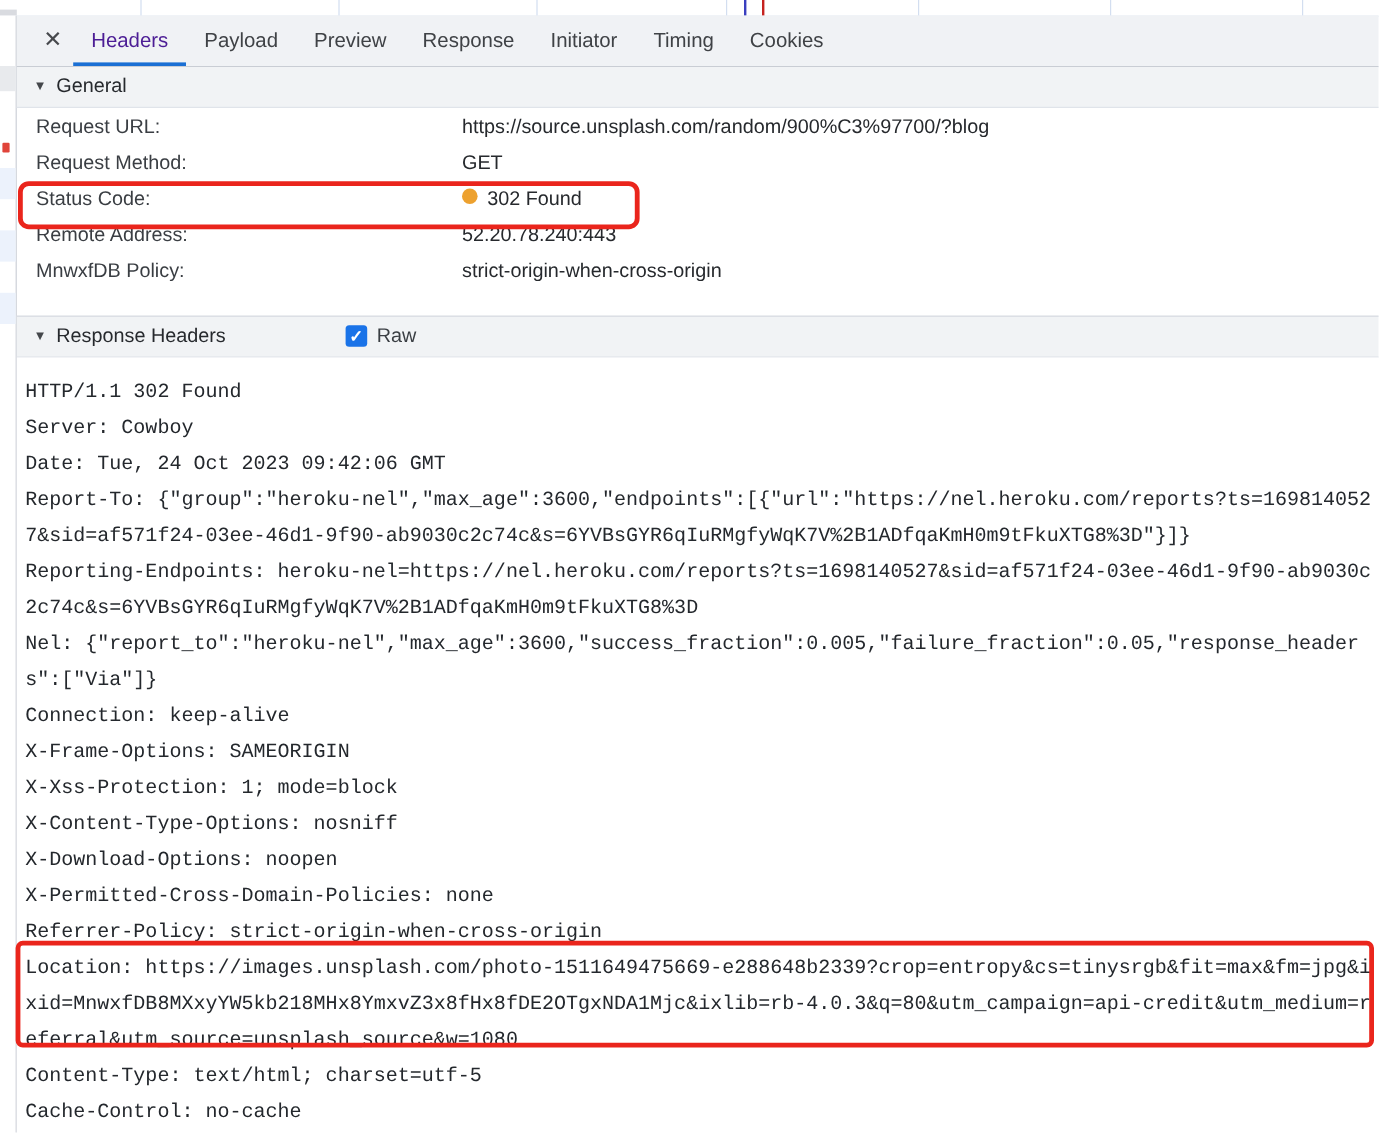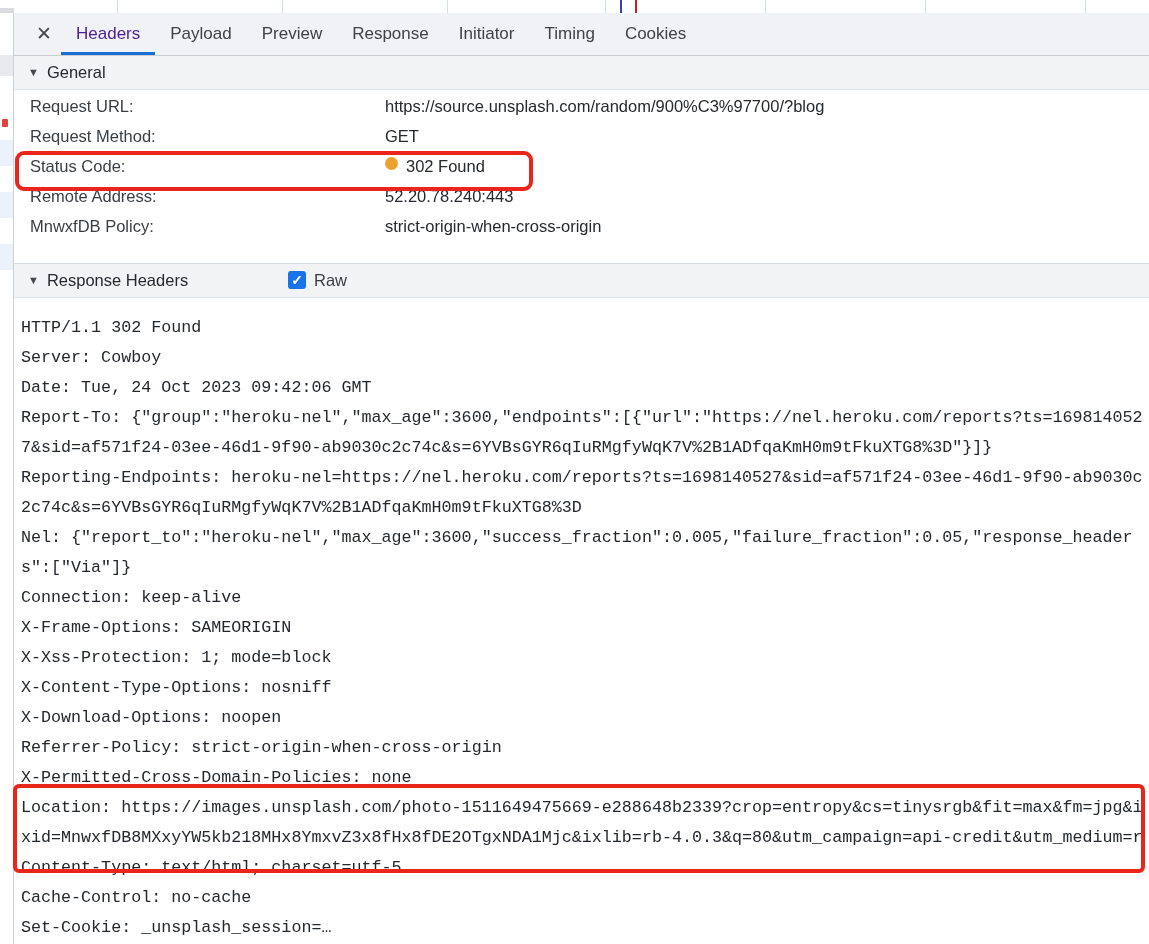--- a/index.html
+++ b/index.html
@@ -169,24 +169,25 @@
       <div class="mono-line">7&amp;sid=af571f24-03ee-46d1-9f90-ab9030c2c74c&amp;s=6YVBsGYR6qIuRMgfyWqK7V%2B1ADfqaKmH0m9tFkuXTG8%3D"}]}</div>
       <div class="mono-line">Reporting-Endpoints: heroku-nel=https://nel.heroku.com/reports?ts=1698140527&amp;sid=af571f24-03ee-46d1-9f90-ab9030c</div>
       <div class="mono-line">2c74c&amp;s=6YVBsGYR6qIuRMgfyWqK7V%2B1ADfqaKmH0m9tFkuXTG8%3D</div>
       <div class="mono-line">Nel: {"report_to":"heroku-nel","max_age":3600,"success_fraction":0.005,"failure_fraction":0.05,"response_header</div>
       <div class="mono-line">s":["Via"]}</div>
       <div class="mono-line">Connection: keep-alive</div>
       <div class="mono-line">X-Frame-Options: SAMEORIGIN</div>
       <div class="mono-line">X-Xss-Protection: 1; mode=block</div>
       <div class="mono-line">X-Content-Type-Options: nosniff</div>
       <div class="mono-line">X-Download-Options: noopen</div>
+      <div class="mono-line">X-Permitted-Cross-Domain-Policies: none</div>
       <div class="mono-line">Referrer-Policy: strict-origin-when-cross-origin</div>
-      <div class="mono-line">X-Permitted-Cross-Domain-Policies: none</div>
       <div class="mono-line">Location: https://images.unsplash.com/photo-1511649475669-e288648b2339?crop=entropy&amp;cs=tinysrgb&amp;fit=max&amp;fm=jpg&amp;i</div>
       <div class="mono-line">xid=MnwxfDB8MXxyYW5kb218MHx8YmxvZ3x8fHx8fDE2OTgxNDA1Mjc&amp;ixlib=rb-4.0.3&amp;q=80&amp;utm_campaign=api-credit&amp;utm_medium=r</div>
+      <div class="mono-line">eferral&amp;utm_source=unsplash_source&amp;w=1080</div>
       <div class="mono-line">Content-Type: text/html; charset=utf-5</div>
       <div class="mono-line">Cache-Control: no-cache</div>
       <div class="mono-line">Set-Cookie: _unsplash_session=…</div>
     </div>
 
   <div class="annotation-box" id="status-box"></div>
   <div class="annotation-box" id="location-box"></div>
 
 </div>
 

